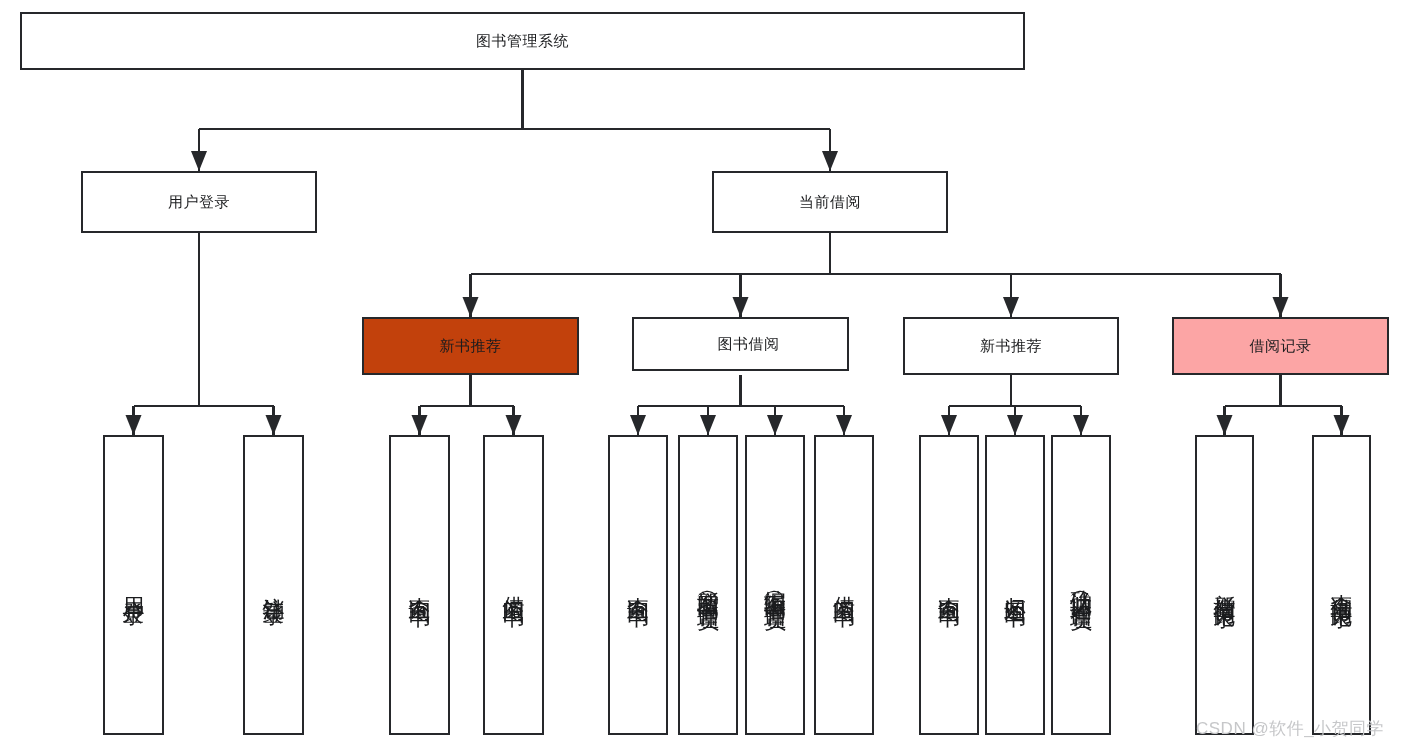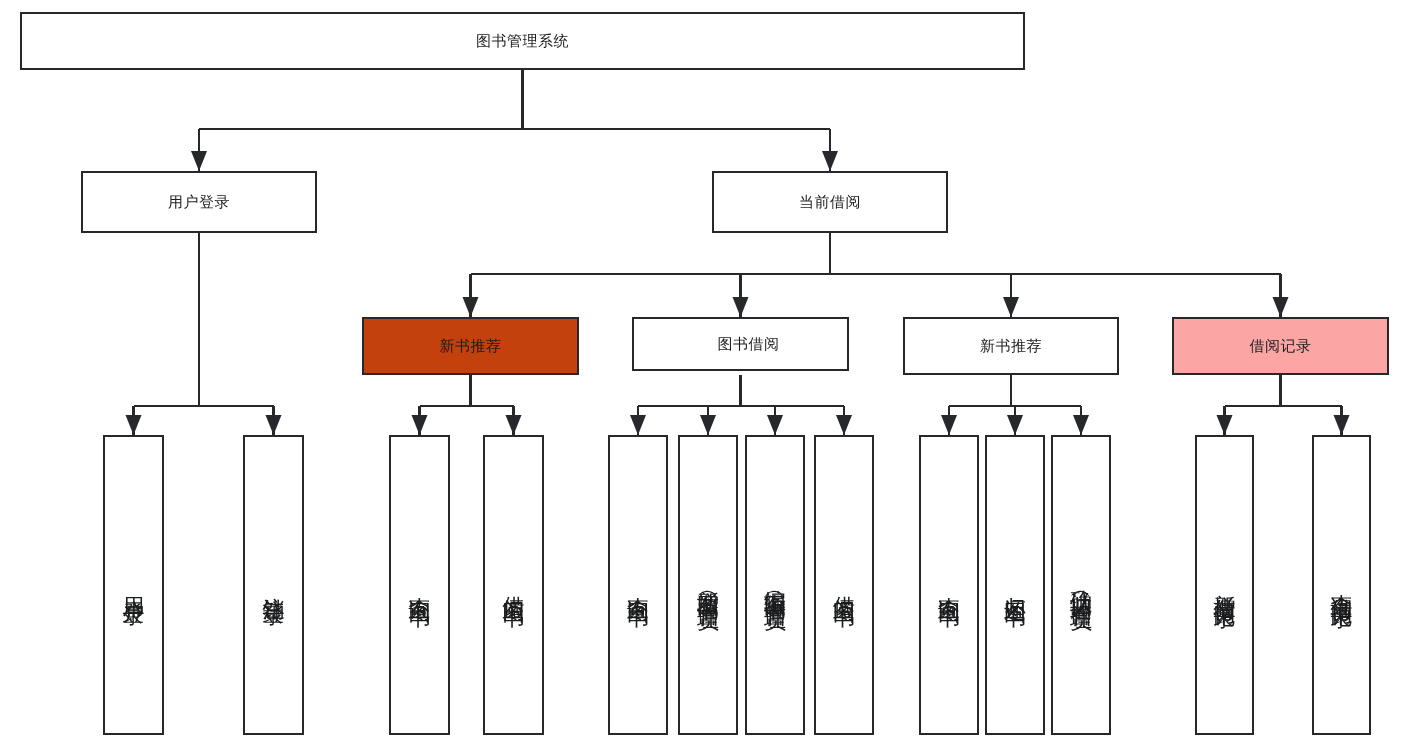--- a/index.html
+++ b/index.html
@@ -180,13 +180,14 @@
       <div class="node vertical" style="left: 1051px; top: 435px; width: 60px; height: 300px; border-color: rgb(38, 40, 43); background: rgb(255, 255, 255);">
         <span class="node-label" style="color: rgb(27, 28, 30);">确认归还（管理员）</span>
       </div>
       <div class="node vertical" style="left: 1195px; top: 435px; width: 59px; height: 300px; border-color: rgb(38, 40, 43); background: rgb(255, 255, 255);">
         <span class="node-label" style="color: rgb(27, 28, 30);">新增借阅记录</span>
       </div>
       <div class="node vertical" style="left: 1312px; top: 435px; width: 59px; height: 300px; border-color: rgb(38, 40, 43); background: rgb(255, 255, 255);">
         <span class="node-label" style="color: rgb(27, 28, 30);">查询借阅记录</span>
       </div>
     </div>
+  <div class="watermark" style="left: 1196px; top: 717px; color: rgb(198, 199, 201);">CSDN @软件_小贺同学</div>
 </div>
 
 </body></html>

